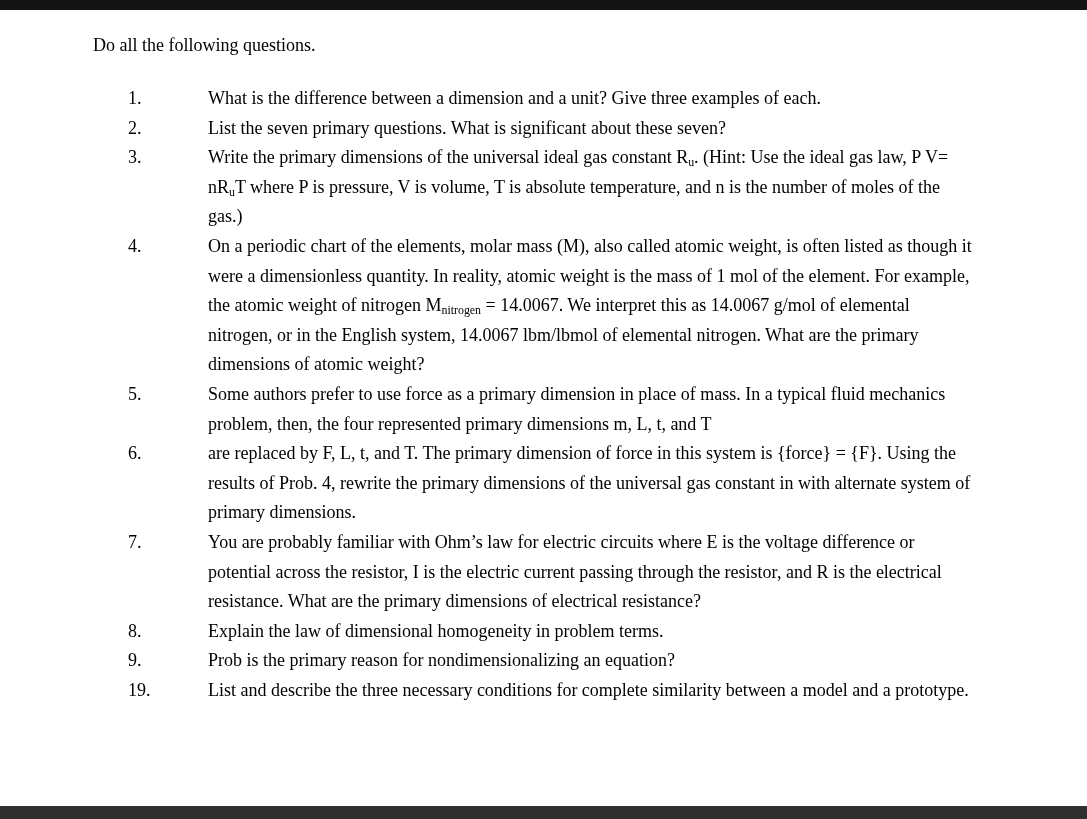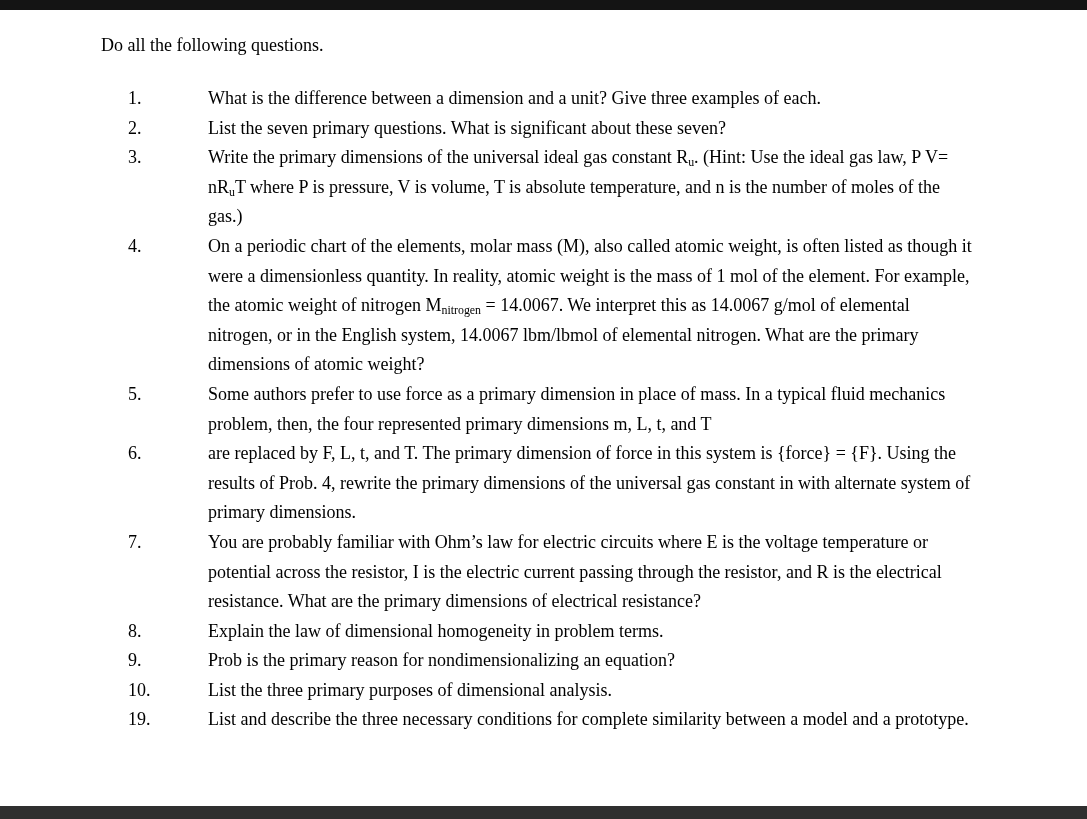--- a/index.html
+++ b/index.html
@@ -29,21 +29,21 @@
   }
   .content {
     position:absolute;
     top:31px;
     left:93px;
     width:880px;
   }
   .intro {
     font-size:18px;
     line-height:29px;
-    margin:0 0 24px 8px;
+    margin:0 0 24px 0;
   }
   .questions { }
   .q-row {
     display:flex;
     padding-left:35px;
     font-size:18px;
     line-height:29.6px;
   }
   .q-num {
     flex:0 0 32px;
@@ -88,33 +88,29 @@
         <div class="q-row">
           <span class="q-num">5.</span>
           <span class="q-text">Some authors prefer to use force as a primary dimension in place of mass. In a typical fluid mechanics problem, then, the four represented primary dimensions m, L, t, and T</span>
         </div>
         <div class="q-row">
           <span class="q-num">6.</span>
           <span class="q-text">are replaced by F, L, t, and T. The primary dimension of force in this system is {force} = {F}. Using the results of Prob. 4, rewrite the primary dimensions of the universal gas constant in with alternate system of primary dimensions.</span>
         </div>
         <div class="q-row">
           <span class="q-num">7.</span>
-          <span class="q-text">You are probably familiar with Ohm’s law for electric circuits where E is the voltage temperature or potential across the resistor, I is the electric current passing through the resistor, and R is the electrical resistance. What are the primary dimensions of electrical resistance?</span>
+          <span class="q-text">You are probably familiar with Ohm’s law for electric circuits where E is the voltage difference or potential across the resistor, I is the electric current passing through the resistor, and R is the electrical resistance. What are the primary dimensions of electrical resistance?</span>
         </div>
         <div class="q-row">
           <span class="q-num">8.</span>
           <span class="q-text">Explain the law of dimensional homogeneity in problem terms.</span>
         </div>
         <div class="q-row">
           <span class="q-num">9.</span>
           <span class="q-text">Prob is the primary reason for nondimensionalizing an equation?</span>
-        </div>
-        <div class="q-row">
-          <span class="q-num">10.</span>
-          <span class="q-text">List the three primary purposes of dimensional analysis.</span>
         </div>
         <div class="q-row">
           <span class="q-num">19.</span>
           <span class="q-text">List and describe the three necessary conditions for complete similarity between a model and a prototype.</span>
         </div>
       </div>
   </div>
 
   <div class="bar-bottom"></div>
 </div>

